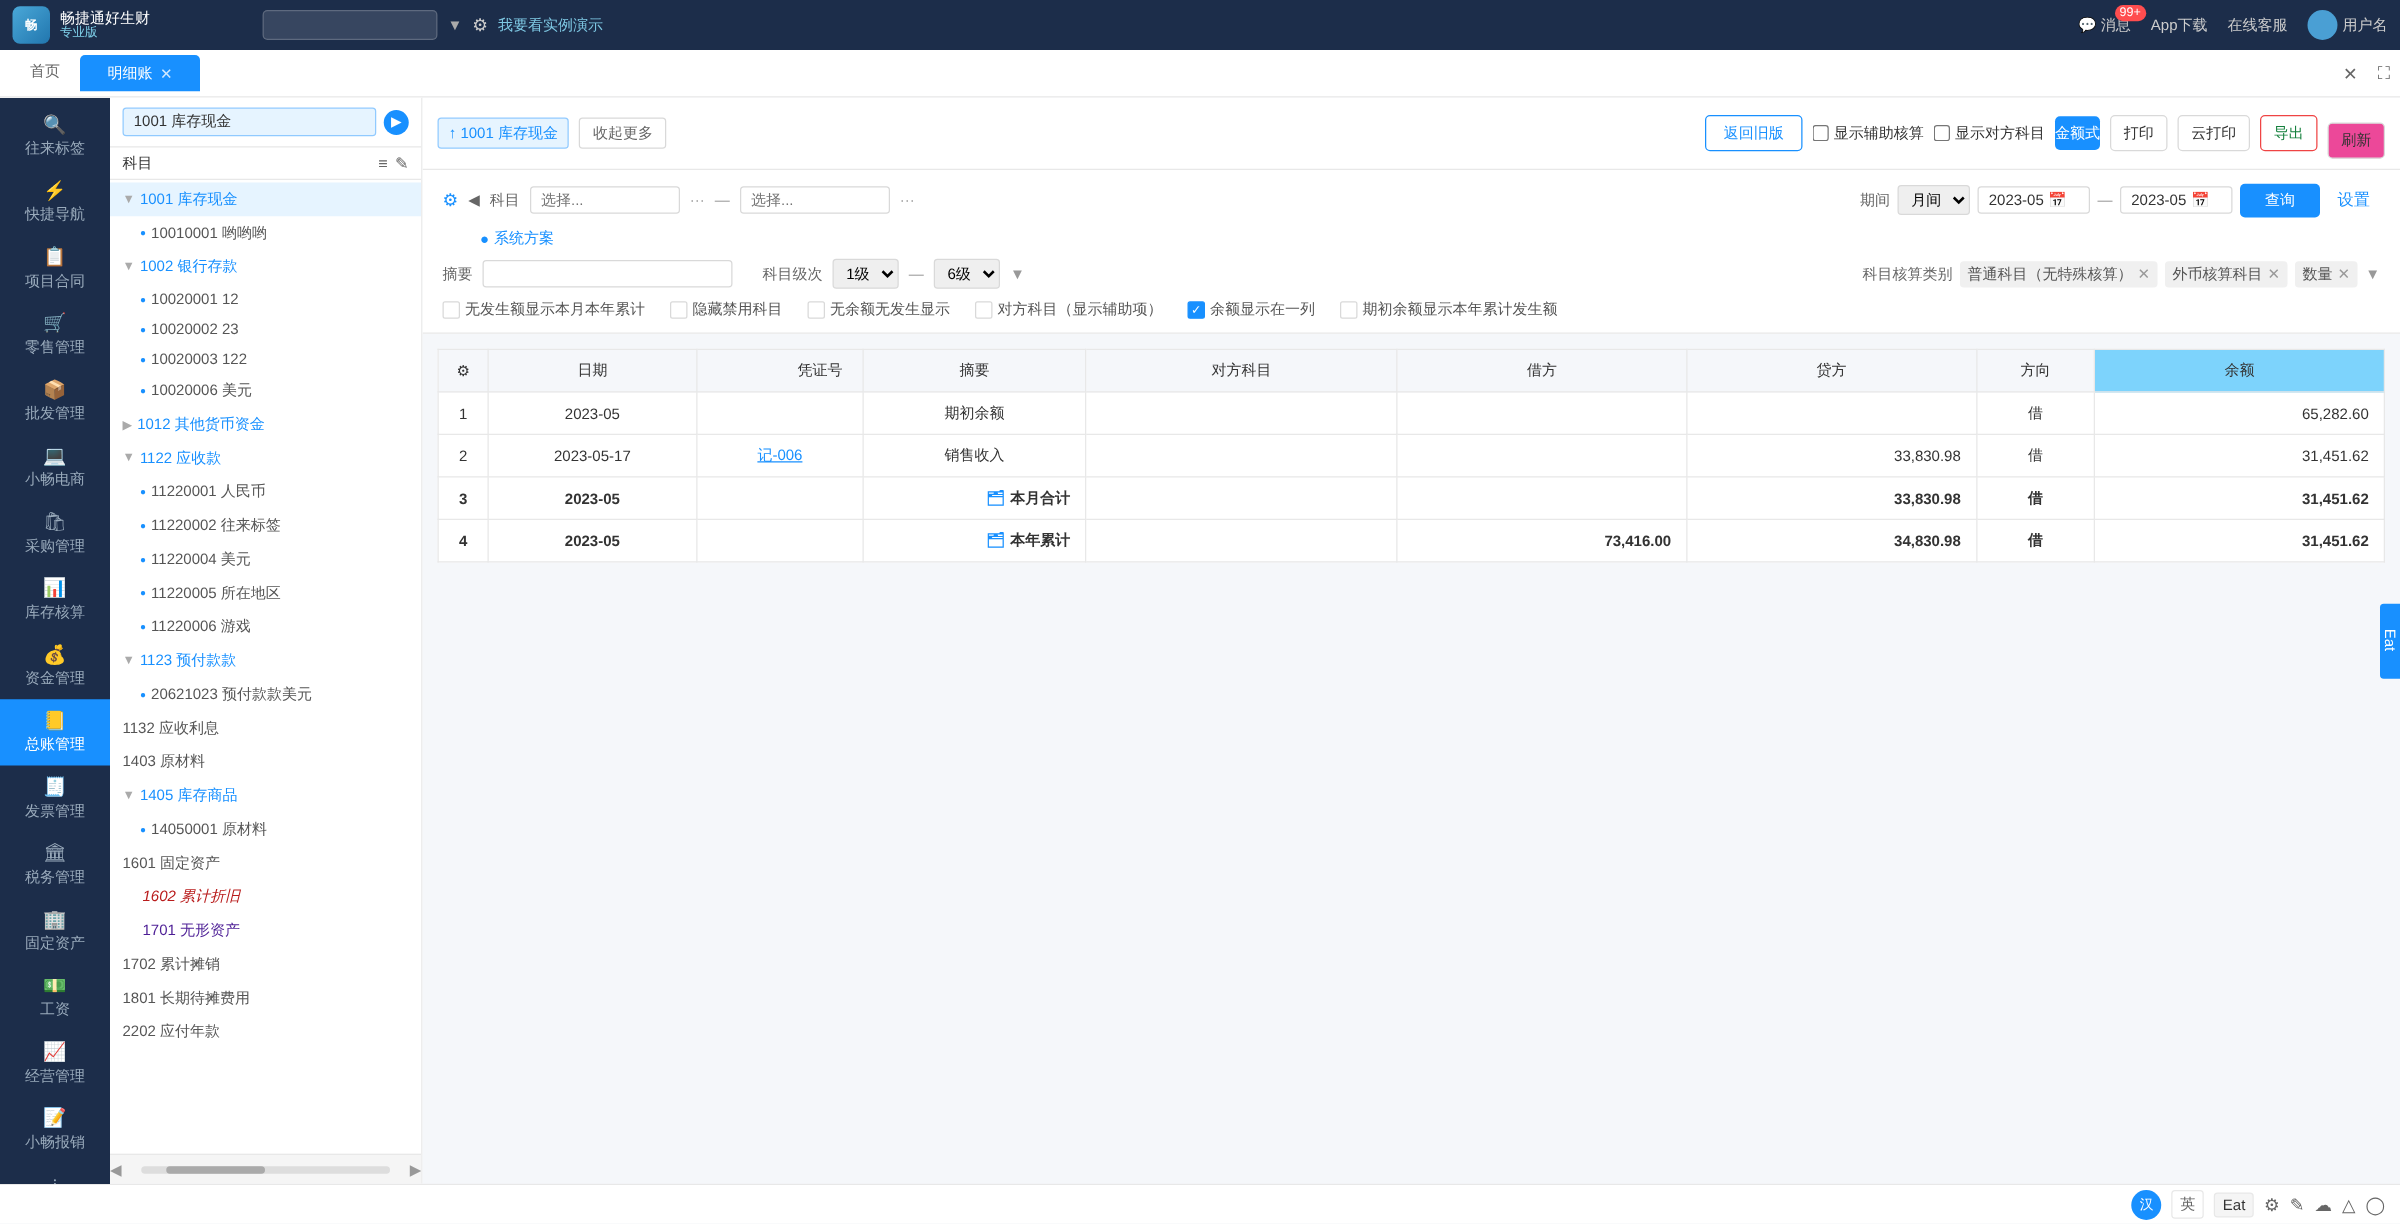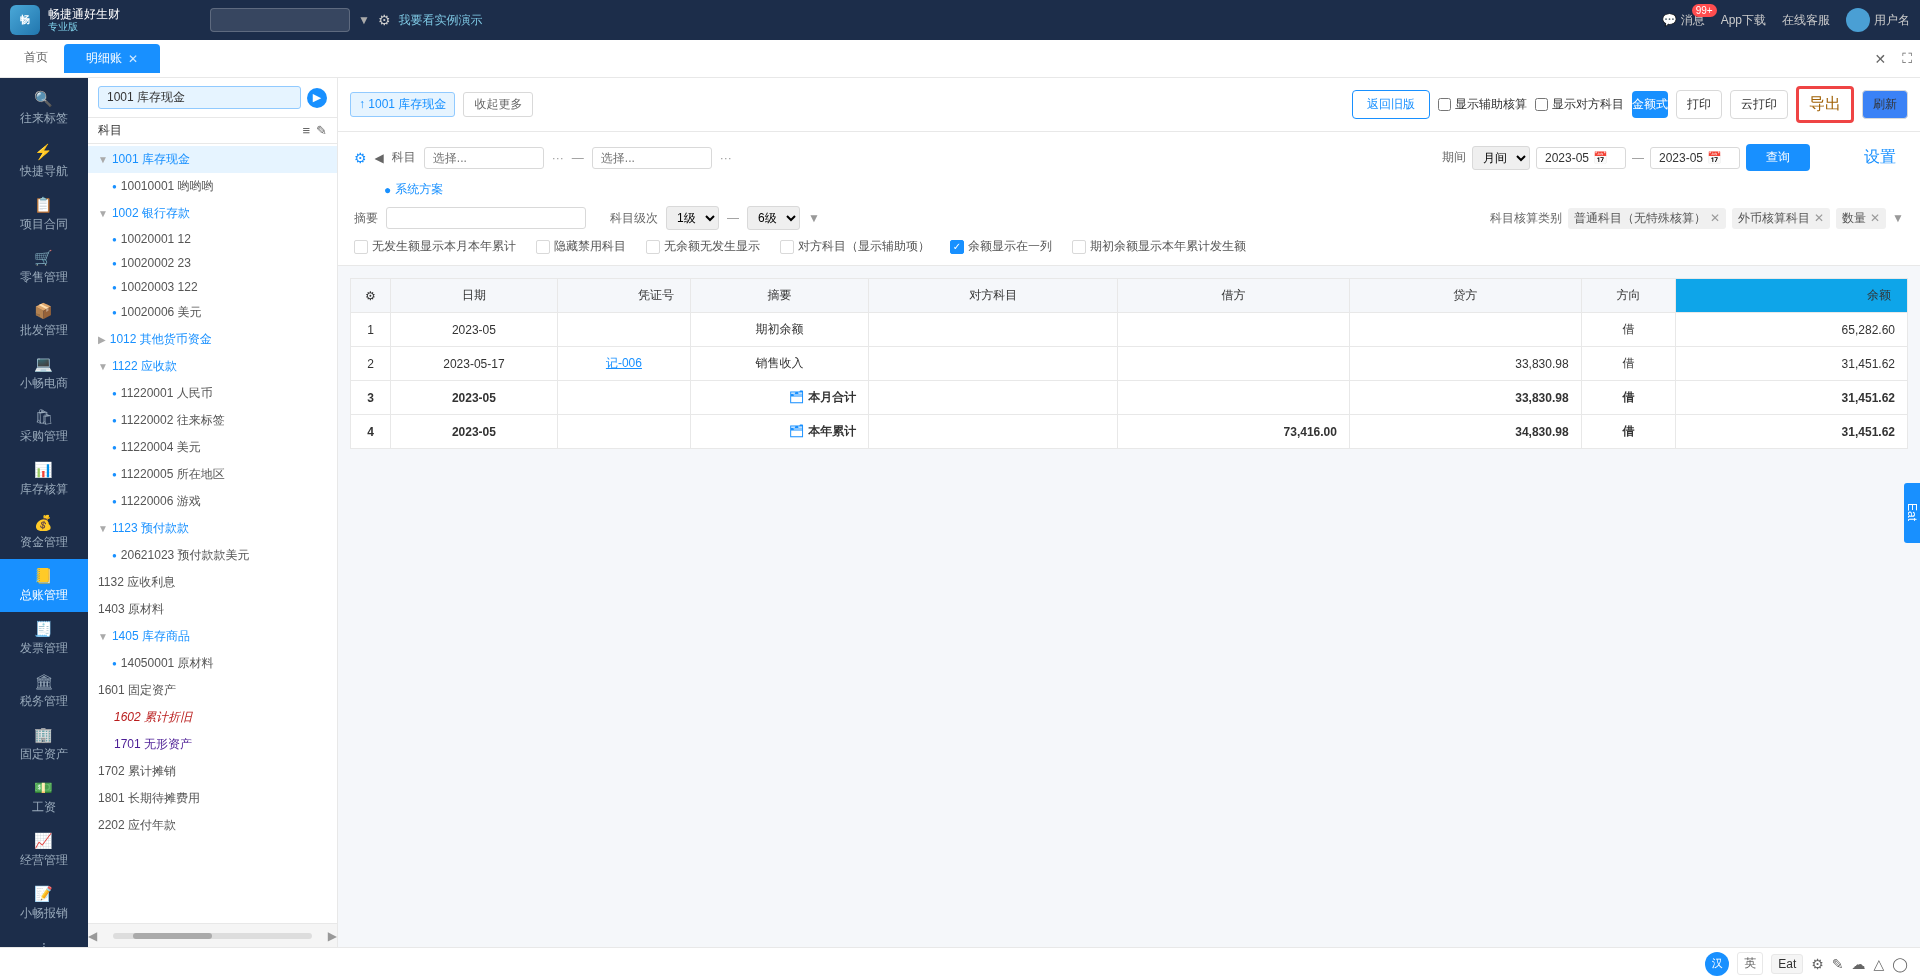--- a/index.html
+++ b/index.html
@@ -244,22 +244,22 @@
         <input type="checkbox" style=""> 
           <span>显示辅助核算</span>
       </label>
       <label style="display:flex;align-items:center;gap:4px;font-size:12px;color:#333;cursor:pointer;">
         <input type="checkbox" style=""> 
           <span>显示对方科目</span>
       </label>
       <button style="background:#1890ff;color:#fff;border:none;border-radius:4px;padding:5px 0;cursor:pointer;font-size:12px;display:flex;align-items:center;gap:4px;">金额式</button>
       <button style="background:#fff;color:#333;border:1px solid #d9d9d9;border-radius:4px;padding:5px 10px;cursor:pointer;font-size:12px;display:flex;align-items:center;gap:4px;">打印</button>
       <button style="background:#fff;color:#333;border:1px solid #d9d9d9;border-radius:4px;padding:5px 10px;cursor:pointer;font-size:12px;display:flex;align-items:center;gap:4px;">云打印</button>
-      <button style="background:#fff;color:#a16207;border:3px solid #ef4444;border-radius:4px;padding:5px 10px;cursor:pointer;font-size:16px;display:flex;align-items:center;gap:4px;">导出</button>
-      <button style="background:#3b82f6;color:#333;border:1px solid #d9d9d9;border-radius:4px;padding:5px 10px;cursor:pointer;font-size:12px;display:flex;align-items:center;gap:4px;">刷新</button>
+      <button style="background:#fff;color:#15803d;border:1px solid #ef4444;border-radius:4px;padding:5px 10px;cursor:pointer;font-size:12px;display:flex;align-items:center;gap:4px;">导出</button>
+      <button style="background:#ec4899;color:#333;border:1px solid #d9d9d9;border-radius:4px;padding:5px 10px;cursor:pointer;font-size:12px;display:flex;align-items:center;gap:4px;margin-top:12px;">刷新</button>
     </div>
 
     <div style="background:#fff;padding:10px 16px;border-bottom:1px solid #e8e8e8;flex-shrink:0;">
 
       <div style="display:flex;align-items:center;gap:12px;margin-bottom:8px;">
         <div style="display:flex;align-items:center;gap:8px;flex:1;">
           <span style="color:#1890ff;font-size:14px;cursor:pointer;">⚙</span>
           <span style="color:#666;cursor:pointer;font-size:12px;">◀</span>
           <div style="display:flex;align-items:center;gap:8px;">
             <span style="color:#666;font-size:12px;">科目</span>
@@ -276,21 +276,21 @@
             <option>月间</option>
           </select>
           <span style="border:1px solid #d9d9d9;border-radius:3px;padding:3px 8px;color:#333;font-size:12px;width:90px;cursor:pointer;background:#fff;display:inline-flex;align-items:center;gap:4px;">
             <span>2023-05</span> 📅
           </span>
           <span style="color:#999;">—</span>
           <span style="border:1px solid #d9d9d9;border-radius:3px;padding:3px 8px;color:#333;font-size:12px;width:90px;cursor:pointer;background:#fff;display:inline-flex;align-items:center;gap:4px;">
             <span>2023-05</span> 📅
           </span>
           <button style="background:#1890ff;color:#fff;border:none;border-radius:4px;padding:5px 20px;cursor:pointer;font-size:12px;">查询</button>
-          <button style="color:#1890ff;font-size:16px;cursor:pointer;border:none;background:none;padding:5px 8px;margin-left:40px;">设置</button>
+          <button style="color:#1890ff;font-size:13px;cursor:pointer;border:none;background:none;padding:5px 8px;">设置</button>
         </div>
       </div>
 
       <div style="display:flex;align-items:center;gap:8px;margin-bottom:8px;padding-left:30px;">
         <div style="color:#1890ff;font-size:12px;cursor:pointer;display:flex;align-items:center;gap:4px;">
           <span style="color:#1890ff;">●</span>
           <span>系统方案</span>
         </div>
       </div>
 
@@ -361,21 +361,21 @@
             <th style="background:#f5f7fa;border:1px solid #e8e8e8;padding:8px 12px;text-align:center;color:#333;font-weight:500;font-size:12px;width:40px;">
               <span style="cursor:pointer;">⚙</span>
             </th>
             <th style="background:#f5f7fa;border:1px solid #e8e8e8;padding:8px 16px;text-align:center;color:#333;font-weight:500;font-size:12px;">日期</th>
             <th style="background:#f5f7fa;border:1px solid #e8e8e8;padding:8px 16px;text-align:right;color:#333;font-weight:500;font-size:12px;">凭证号</th>
             <th style="background:#f5f7fa;border:1px solid #e8e8e8;padding:8px 16px;text-align:center;color:#333;font-weight:500;font-size:12px;">摘要</th>
             <th style="background:#f5f7fa;border:1px solid #e8e8e8;padding:8px 40px;text-align:center;color:#333;font-weight:500;font-size:12px;">对方科目</th>
             <th style="background:#f5f7fa;border:1px solid #e8e8e8;padding:8px 16px;text-align:center;color:#333;font-weight:500;font-size:12px;min-width:120px;">借方</th>
             <th style="background:#f5f7fa;border:1px solid #e8e8e8;padding:8px 16px;text-align:center;color:#333;font-weight:500;font-size:12px;min-width:120px;">贷方</th>
             <th style="background:#f5f7fa;border:1px solid #e8e8e8;padding:8px 12px;text-align:center;color:#333;font-weight:500;font-size:12px;">方向</th>
-            <th style="background:#0ea5e9;border:1px solid #e8e8e8;padding:8px 16px;text-align:right;color:#333;font-weight:500;font-size:12px;min-width:120px;">余额</th>
+            <th style="background:#7dd3fc;border:1px solid #e8e8e8;padding:8px 16px;text-align:center;color:#333;font-weight:500;font-size:12px;min-width:120px;">余额</th>
           </tr>
         </thead>
         <tbody>
 
           <tr>
             <td style="border:1px solid #e8e8e8;padding:8px 12px;text-align:center;color:#333;font-size:12px;">1</td>
             <td style="border:1px solid #e8e8e8;padding:8px 12px;text-align:center;color:#333;font-size:12px;">2023-05</td>
             <td style="border:1px solid #e8e8e8;padding:8px 12px;text-align:center;color:#333;font-size:12px;"></td>
             <td style="border:1px solid #e8e8e8;padding:8px 12px;text-align:center;color:#333;font-size:12px;">期初余额</td>
             <td style="border:1px solid #e8e8e8;padding:8px 12px;text-align:center;color:#333;font-size:12px;"></td>

